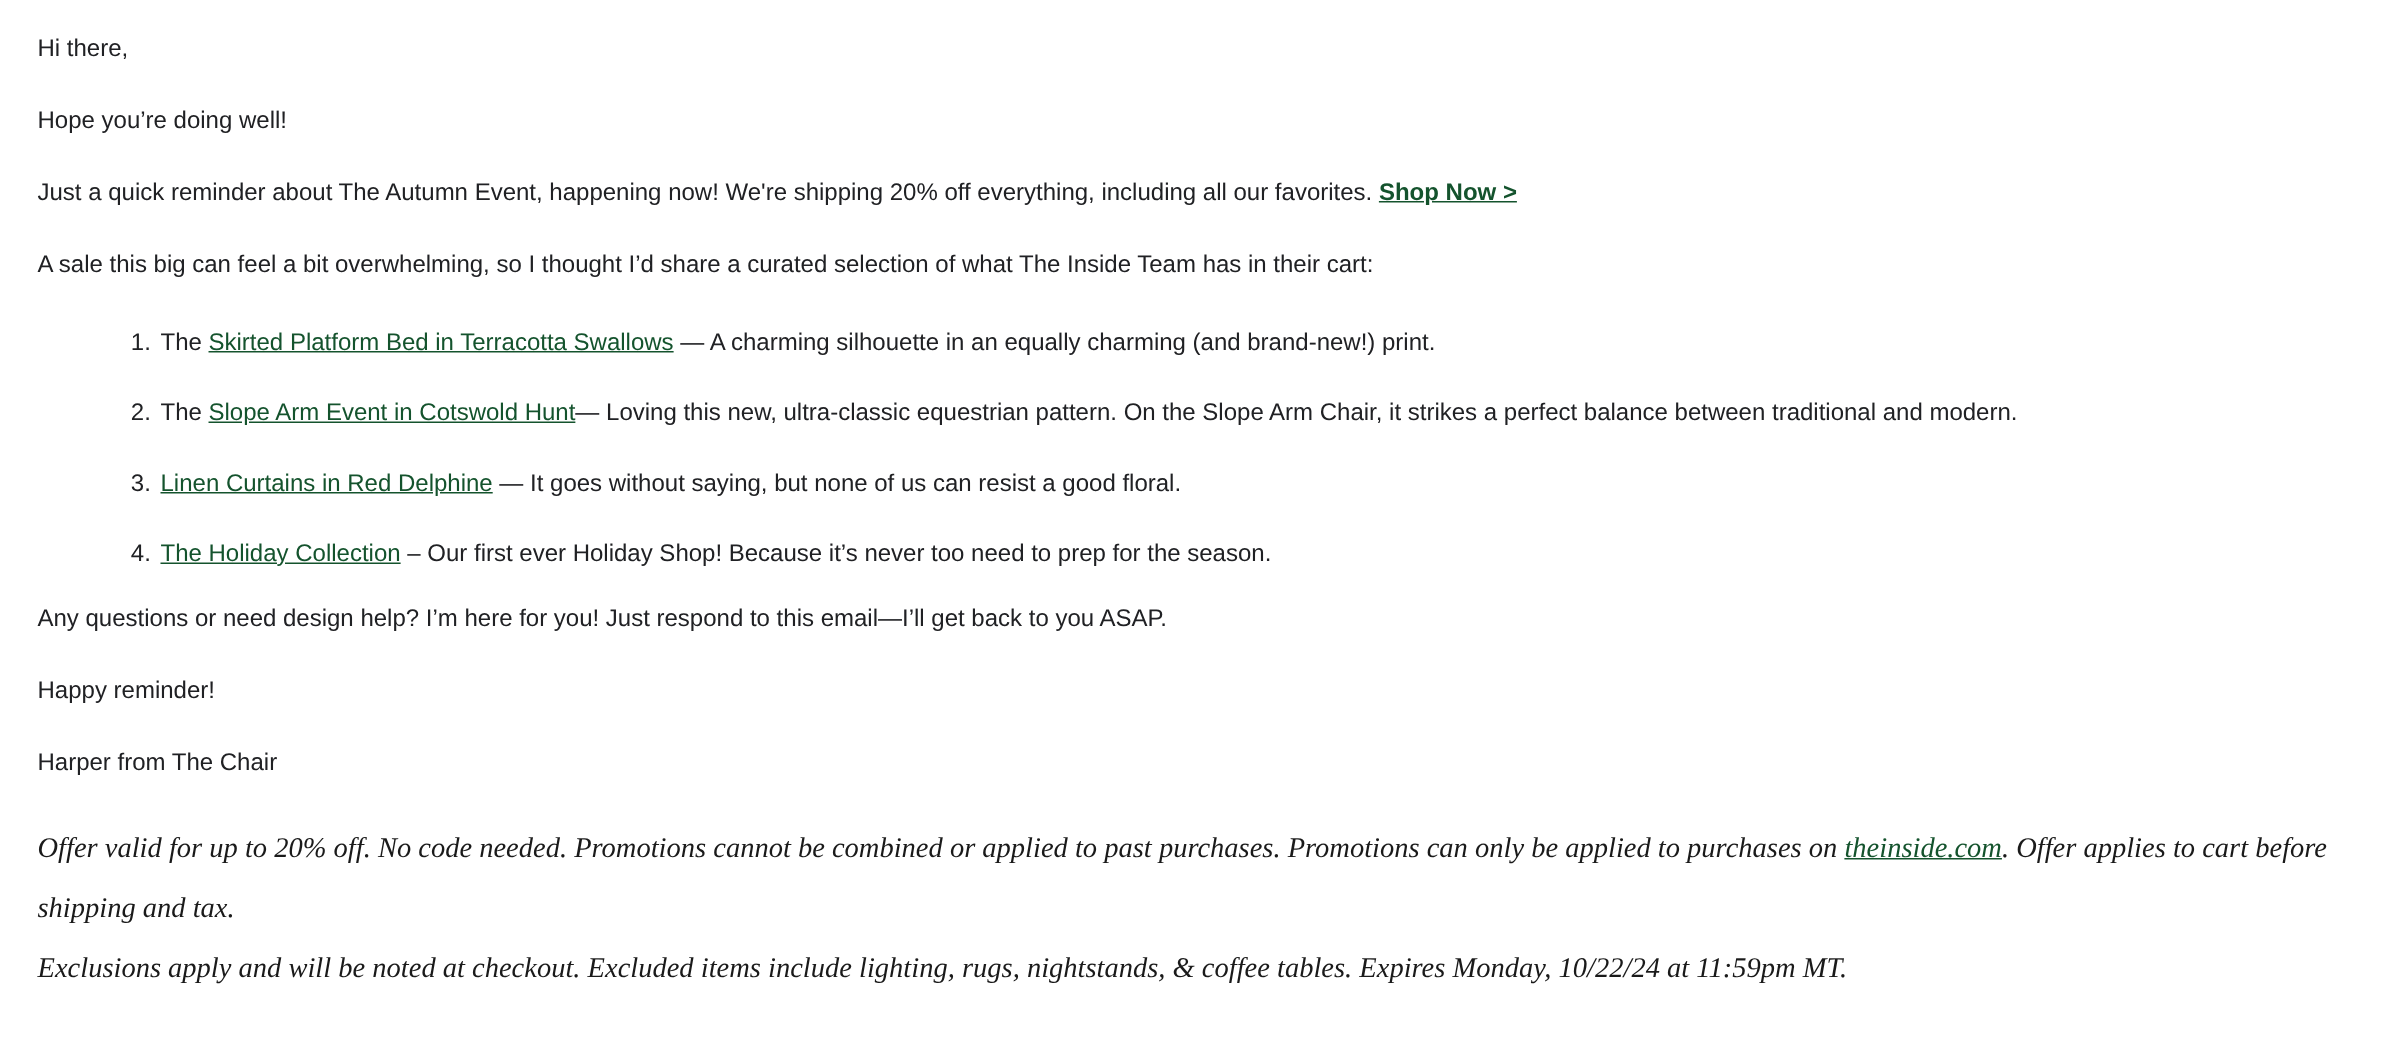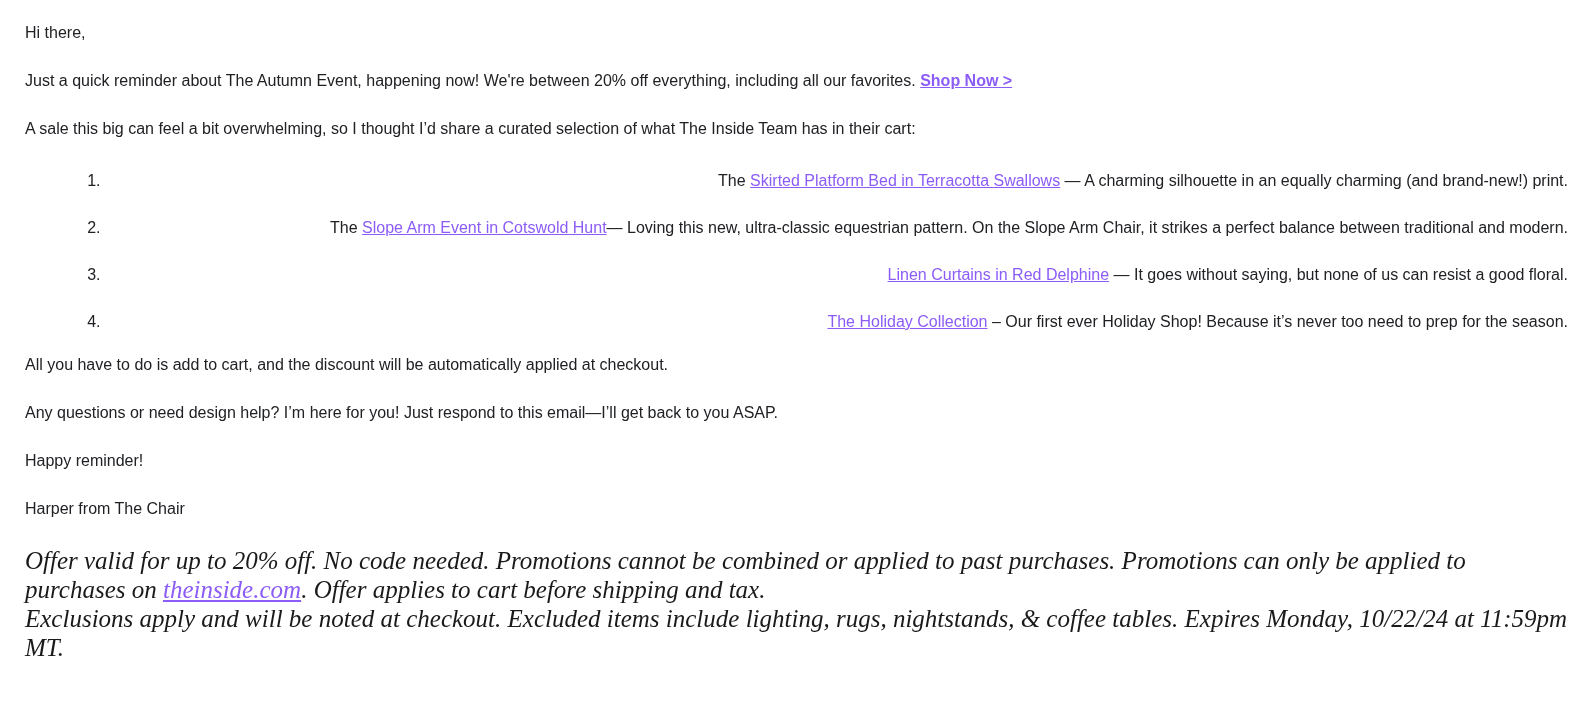--- a/index.html
+++ b/index.html
@@ -17,68 +17,67 @@
     font-size: 16px;
     line-height: 22px;
     color: #202124;
     overflow: hidden;
   }
   .email-body p {
     margin: 0 0 26px 0;
   }
   b { font-weight: 400; }
   a.link {
-    color: #8b5cf6;
+    color: #14532d;
     cursor: pointer;
   }
   a.shop-now {
     font-weight: 700;
   }
   ol.cart-list {
     margin: 25px 0 18px 0;
     padding: 0 0 0 80px;
-    text-align: right;
   }
   ol.cart-list li {
     margin: 0 0 18px 0;
     line-height: 29px;
     padding-left: 2px;
   }
   p.fine-print {
     font-family: "Liberation Serif", serif;
     font-style: italic;
-    font-size: 25px;
-    line-height: 29px;
+    font-size: 19px;
+    line-height: 40px;
     color: #1a1a1a;
     margin-bottom: 0;
   }
   p.fine-print a.link {
     font-style: italic;
   }
 </style>
 </head>
 <body>
 
 <div class="email-body">
 
   <p>Hi there,</p>
 
+  <p>Hope you’re doing well!</p>
 
-  <p><span>Just a quick reminder about </span><b>The Autumn Event</b><span>, happening now! We're between </span><b>20% off everything</b><span>, including all our favorites. </span><a class="link shop-now" href="#">Shop Now &gt;</a></p>
+  <p><span>Just a quick reminder about </span><b>The Autumn Event</b><span>, happening now! We're shipping </span><b>20% off everything</b><span>, including all our favorites. </span><a class="link shop-now" href="#">Shop Now &gt;</a></p>
 
   <p>A sale this big can feel a bit overwhelming, so I thought I’d share a curated selection of what The Inside Team has in their cart:</p>
 
   <ol class="cart-list">
     <li><span>The </span><a class="link" href="#">Skirted Platform Bed in Terracotta Swallows</a><span> — A charming silhouette in an equally charming (and brand-new!) print.</span></li>
     <li><span>The </span><a class="link" href="#">Slope Arm Event in Cotswold Hunt</a><span>— Loving this new, ultra-classic equestrian pattern. On the Slope Arm Chair, it strikes a perfect balance between traditional and modern.</span></li>
     <li><span></span><a class="link" href="#">Linen Curtains in Red Delphine</a><span> — It goes without saying, but none of us can resist a good floral.</span></li>
     <li><span></span><a class="link" href="#">The Holiday Collection</a><span> – Our first ever Holiday Shop! Because it’s never too need to prep for the season.</span></li>
   </ol>
 
-  <p>All you have to do is add to cart, and the discount will be automatically applied at checkout.</p>
 
   <p>Any questions or need design help? I’m here for you! Just respond to this email—I’ll get back to you ASAP.</p>
 
   <p>Happy reminder!</p>
 
   <p>Harper from The Chair</p>
 
   <p class="fine-print"><span>Offer valid for up to 20% off. No code needed. Promotions cannot be combined or applied to past purchases. Promotions can only be applied to purchases on </span><a class="link" href="#">theinside.com</a><span>. Offer applies to cart before shipping and tax.</span><br><span>Exclusions apply and will be noted at checkout. Excluded items include lighting, rugs, nightstands, &amp; coffee tables. Expires Monday, 10/22/24 at 11:59pm MT.</span></p>
 
 </div>

